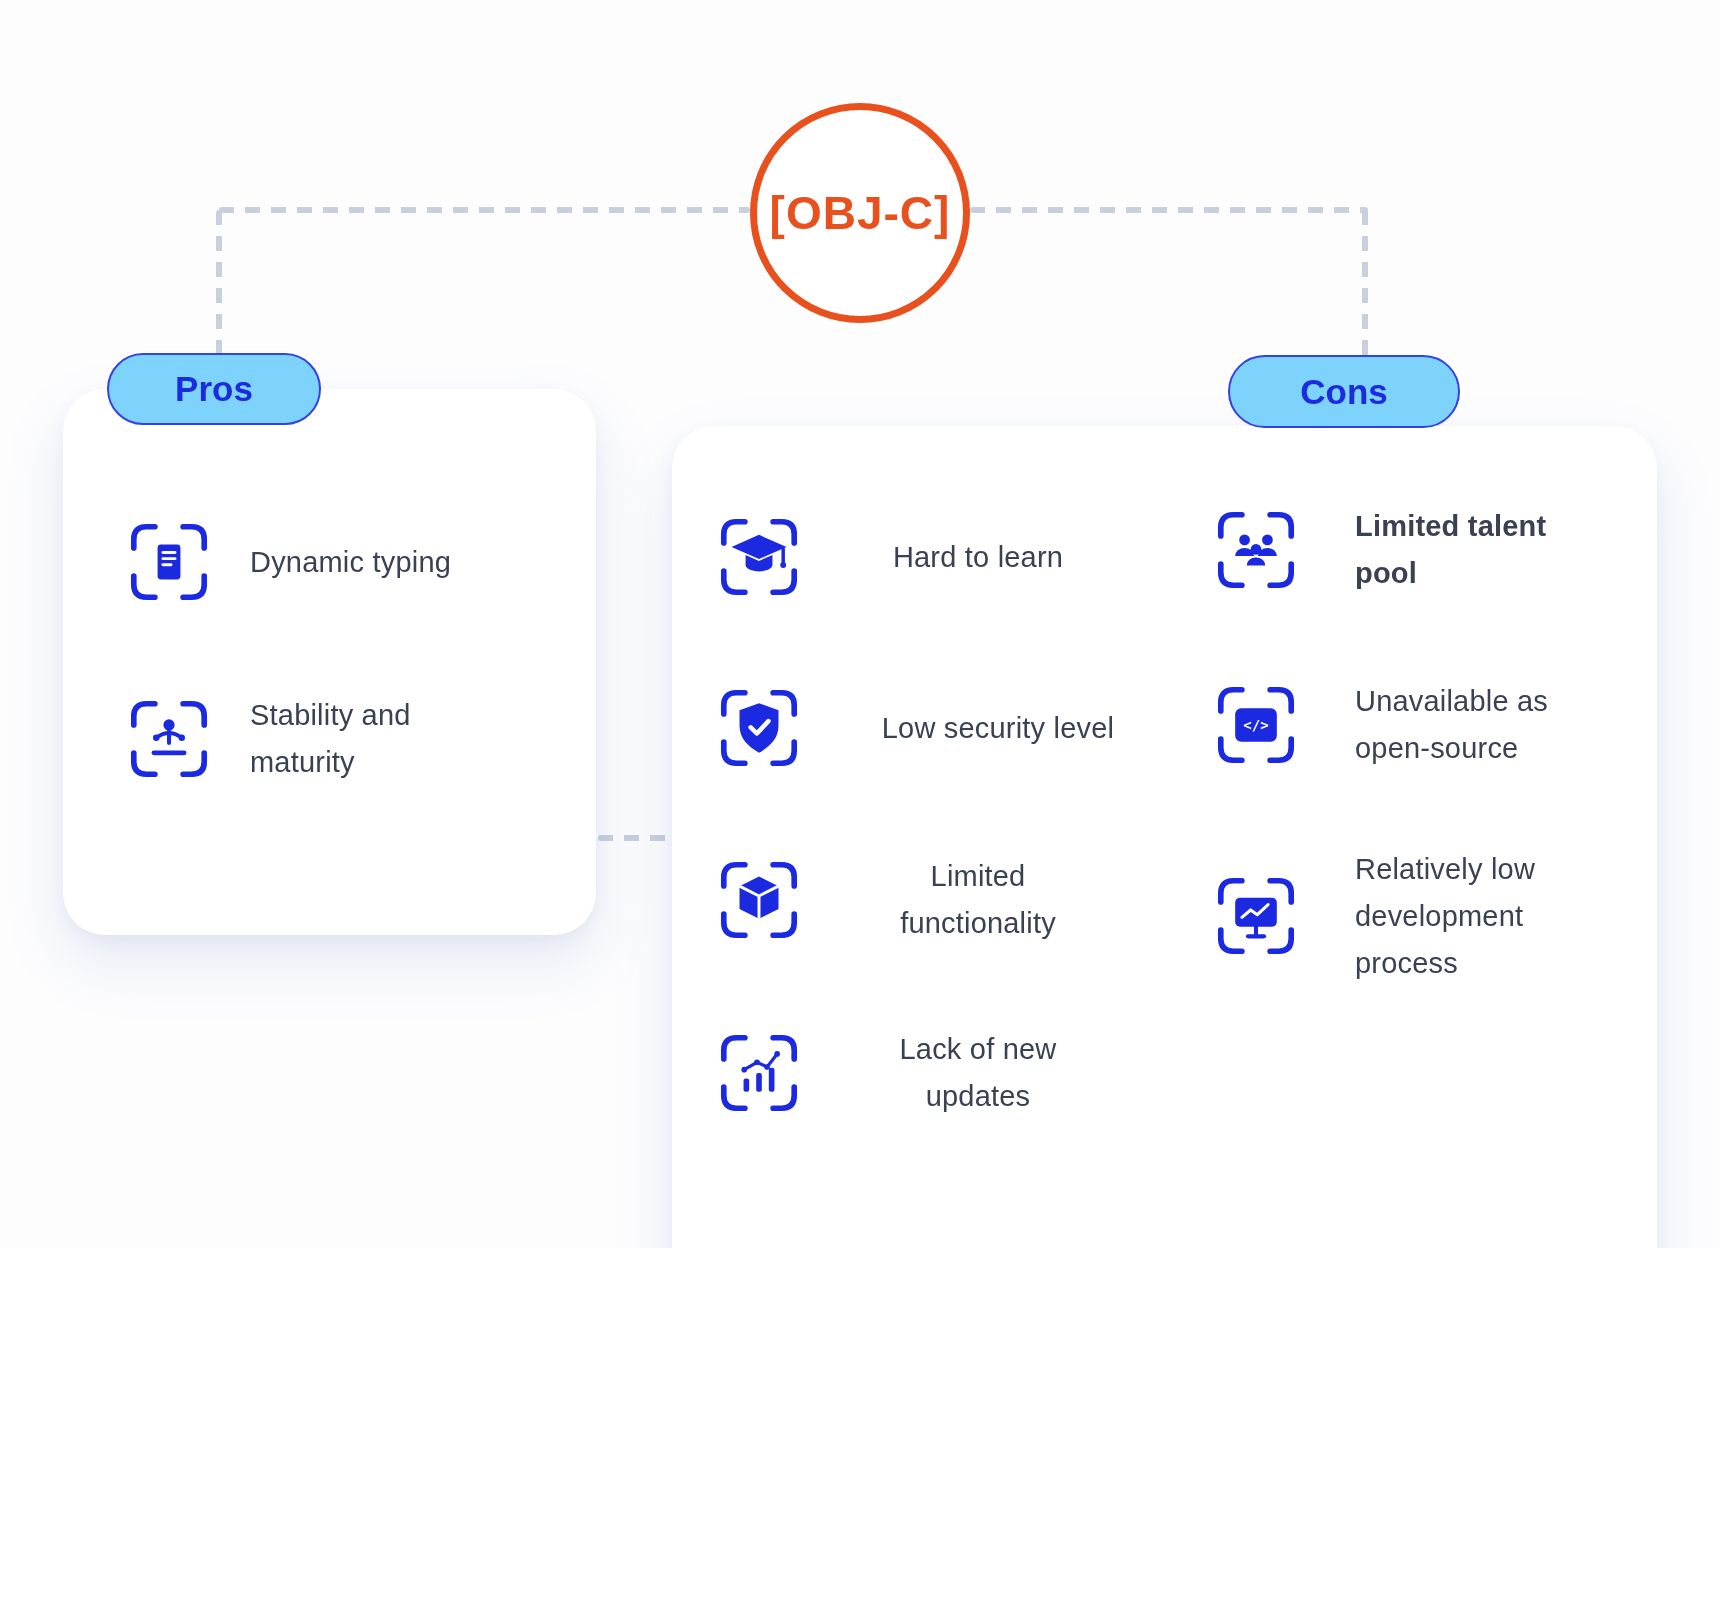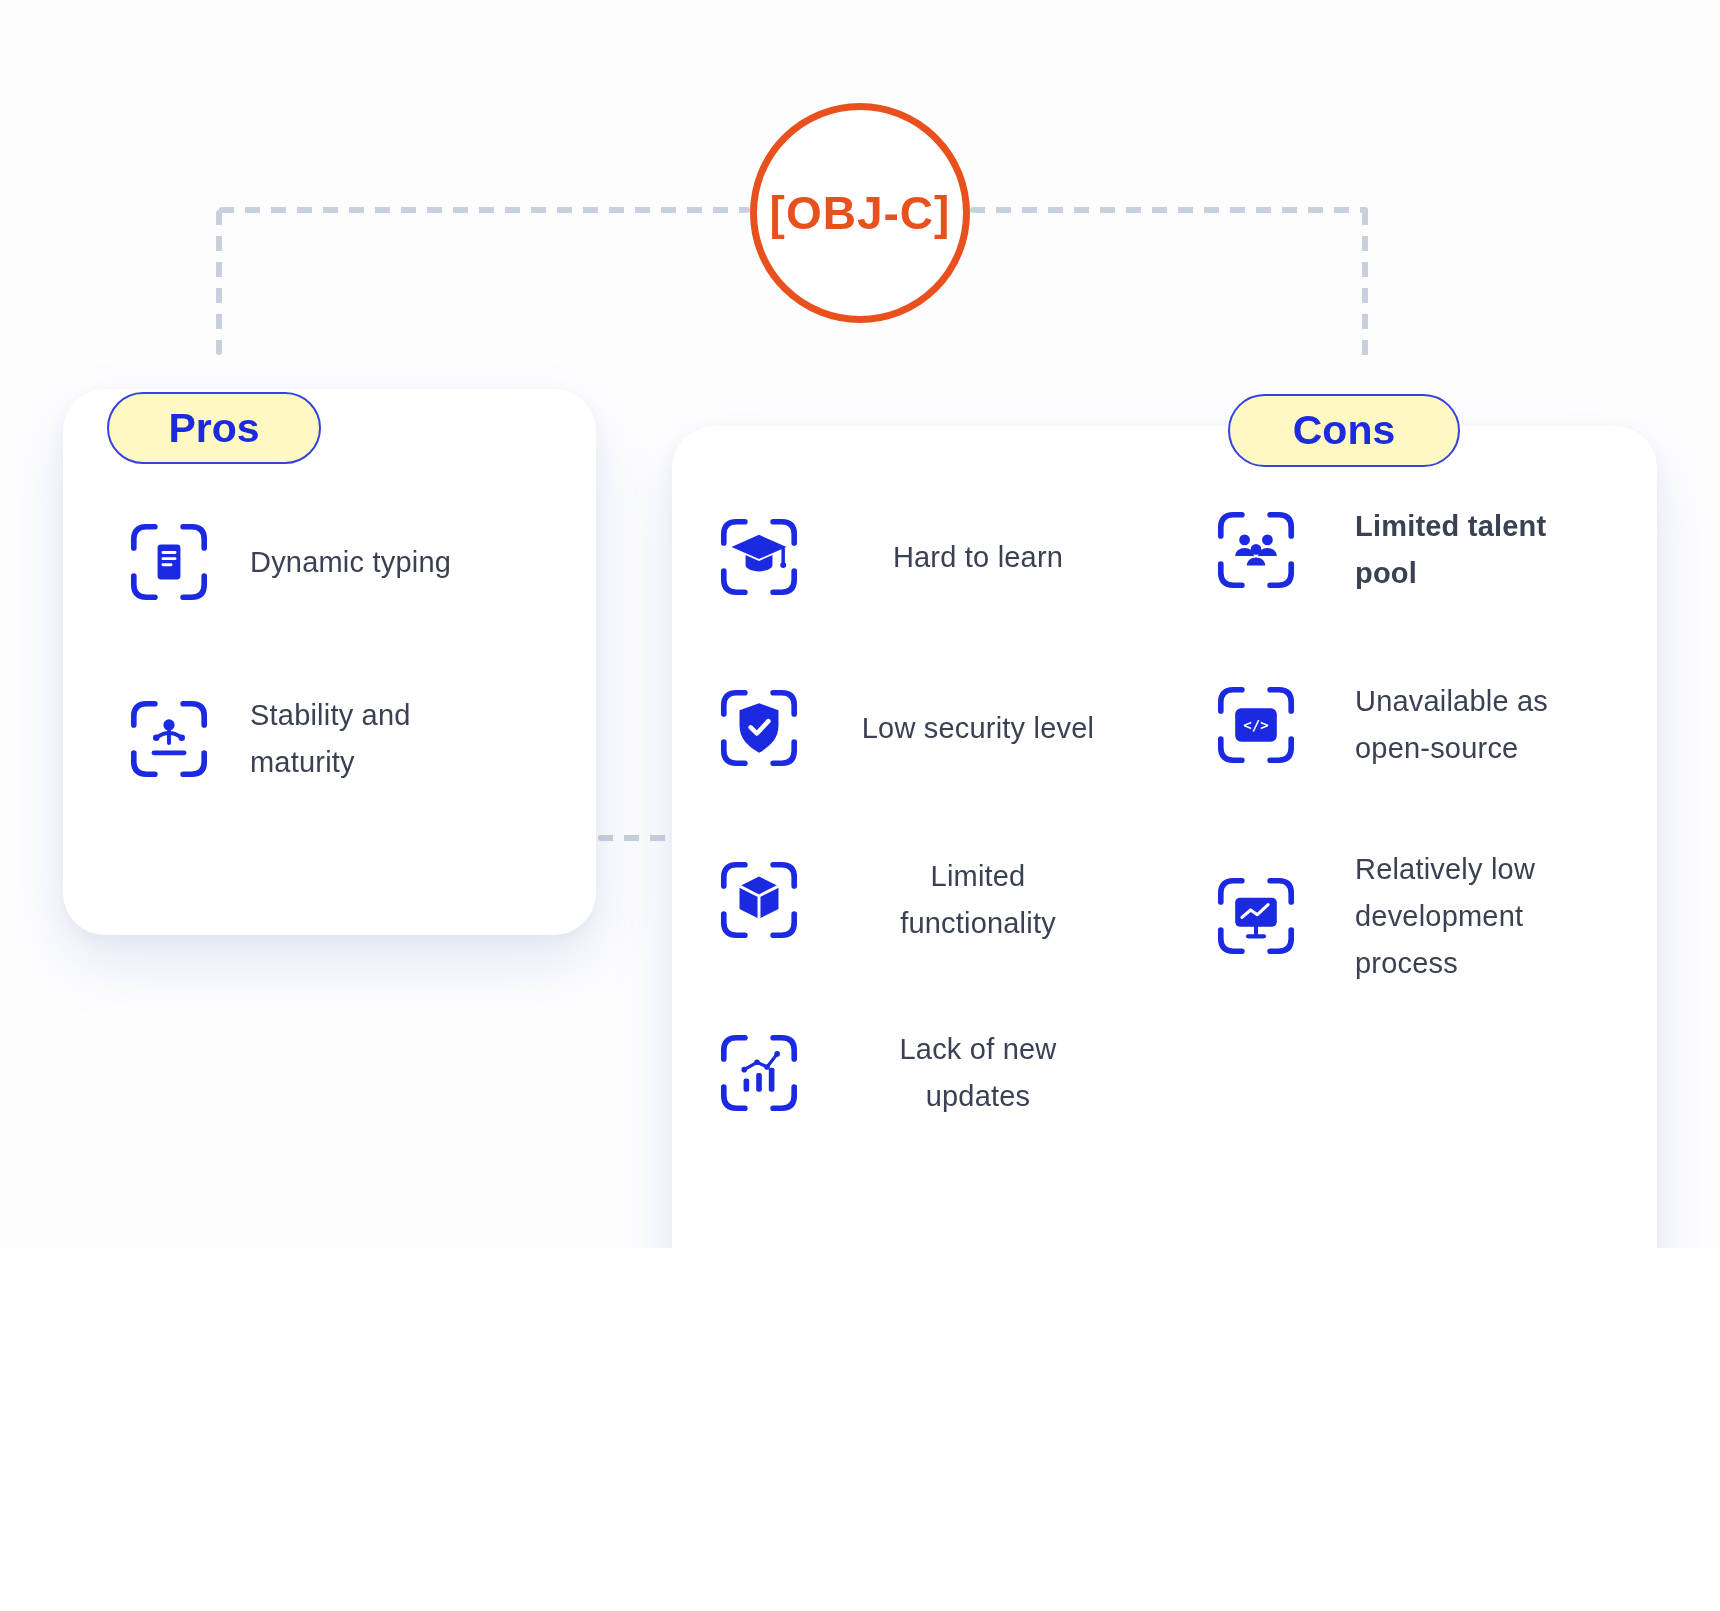--- a/index.html
+++ b/index.html
@@ -25,22 +25,22 @@
     border:7px solid #E8511D;border-radius:50%;
     background:#ffffff;display:flex;align-items:center;justify-content:center;
     box-sizing:border-box;z-index:2;
   }
   .lang-circle span{
     color:#E8511D;font-size:46px;font-weight:800;letter-spacing:1px;white-space:nowrap;
   }
   
   .pill{
     position:absolute;display:flex;align-items:center;justify-content:center;
-    background:#fef9c3;border:2px solid #3442E3;border-radius:40px;
-    color:#1C2BE0;font-size:41px;font-weight:700;box-sizing:border-box;z-index:3;margin-top:39px;
+    background:#7dd3fc;border:2px solid #3442E3;border-radius:40px;
+    color:#1C2BE0;font-size:35px;font-weight:700;box-sizing:border-box;z-index:3;
   }
   .pill-pros{left:107px;top:353px;width:214px;height:72px;}
   .pill-cons{left:1228px;top:355px;width:232px;height:73px;}
   
   .card{
     position:absolute;background:#ffffff;border-radius:42px;
     box-shadow:0 28px 60px rgba(104,132,190,0.16),0 6px 16px rgba(104,132,190,0.07);
     z-index:1;
   }
   .card-pros{left:63px;top:389px;width:533px;height:546px;}
@@ -137,21 +137,21 @@
           <path d="M32 15.5 L52.5 24.5 L32 33.5 L11.5 24.5 Z"></path>
           <path d="M22 30.5 V38 c0 2.6 4.5 4.7 10 4.7 s10 -2.1 10 -4.7 v-7.5 l-10 4.4 z"></path>
           <circle cx="50" cy="38" r="2.2"></circle>
         </g>
         <path d="M50 26 v9.5" stroke="#1B2AE0" stroke-width="2.6" stroke-linecap="round" fill="none"></path>
       </svg>
     </div>
     <div class="row-label">Hard to learn</div>
   </div>
 
-  <div class="row row-cons1" style="left:716px;top:685px;">
+  <div class="row row-cons1" style="left:716px;top:685px;gap:20px;">
     <div class="icon-frame">
       <svg viewBox="0 0 64 64">
           <use href="#fr"></use>
         <path d="M32 13.5 l14.5 5.2 v11.5 c0 9.8 -6.4 15.5 -14.5 20.3 c-8.1 -4.8 -14.5 -10.5 -14.5 -20.3 V18.7 z" fill="#1B2AE0"></path>
         <path d="M25.8 31.5 l4.6 4.6 l8.6 -9.2" stroke="#ffffff" stroke-width="3.4" fill="none" stroke-linecap="round" stroke-linejoin="round"></path>
       </svg>
     </div>
     <div class="row-label">Low security level</div>
   </div>
 

